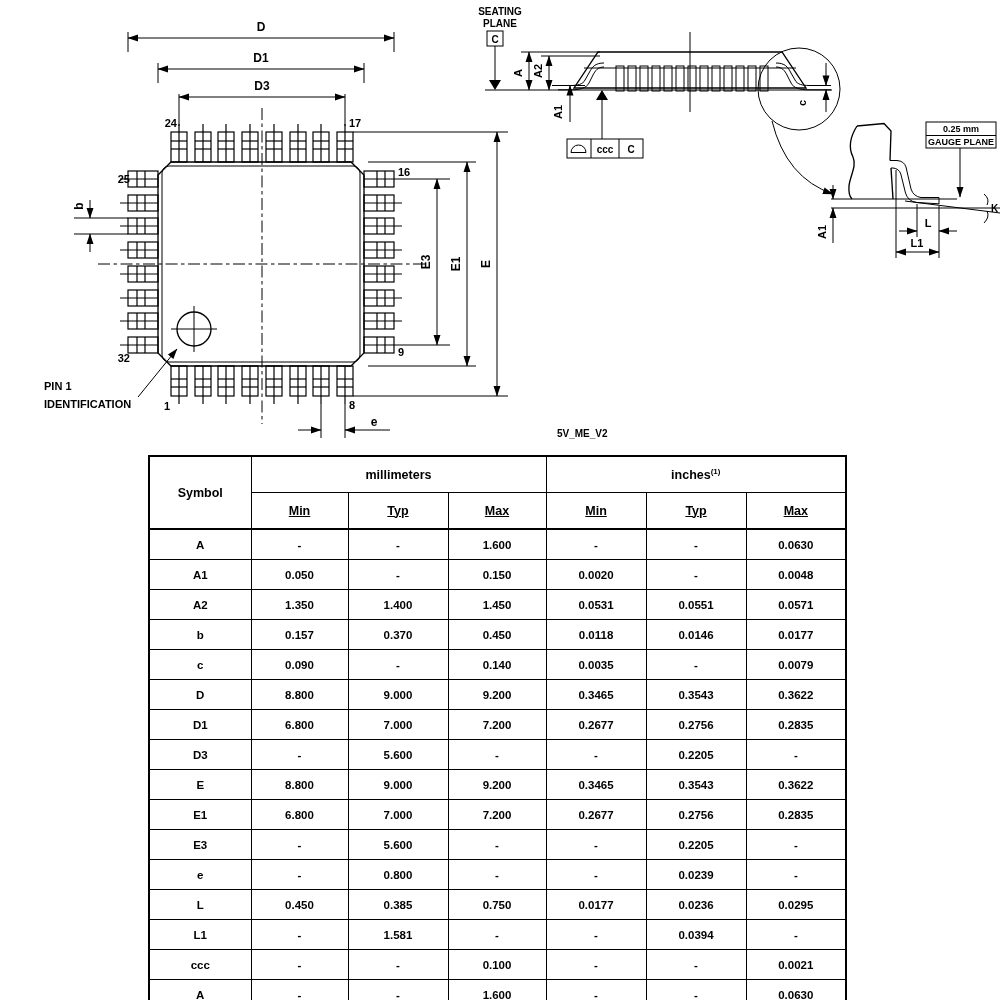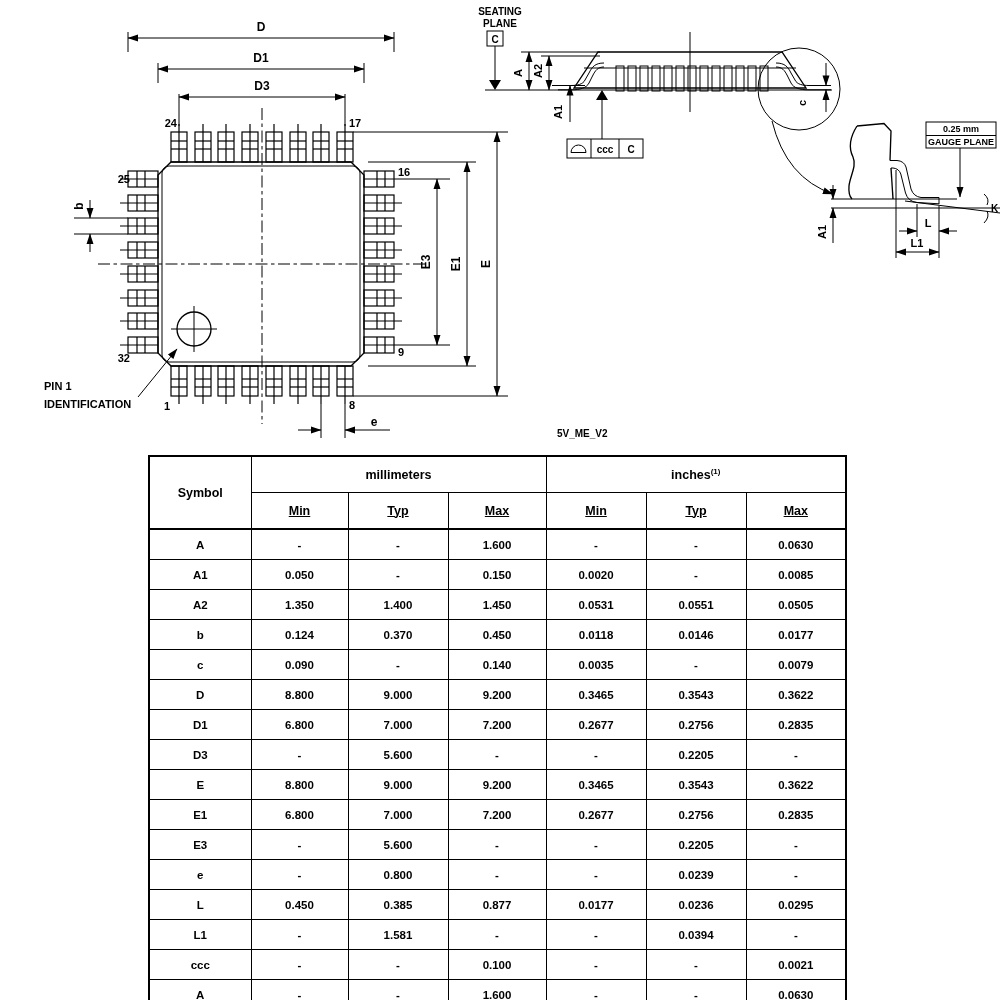--- a/index.html
+++ b/index.html
@@ -344,34 +344,34 @@
           <td>-</td>
           <td>0.0630</td>
         </tr>
         <tr>
           <td>A1</td>
           <td>0.050</td>
           <td>-</td>
           <td>0.150</td>
           <td>0.0020</td>
           <td>-</td>
-          <td>0.0085</td>
+          <td>0.0048</td>
         </tr>
         <tr>
           <td>A2</td>
           <td>1.350</td>
           <td>1.400</td>
           <td>1.450</td>
           <td>0.0531</td>
           <td>0.0551</td>
-          <td>0.0505</td>
+          <td>0.0571</td>
         </tr>
         <tr>
           <td>b</td>
-          <td>0.124</td>
+          <td>0.157</td>
           <td>0.370</td>
           <td>0.450</td>
           <td>0.0118</td>
           <td>0.0146</td>
           <td>0.0177</td>
         </tr>
         <tr>
           <td>c</td>
           <td>0.090</td>
           <td>-</td>
@@ -440,21 +440,21 @@
           <td>0.800</td>
           <td>-</td>
           <td>-</td>
           <td>0.0239</td>
           <td>-</td>
         </tr>
         <tr>
           <td>L</td>
           <td>0.450</td>
           <td>0.385</td>
-          <td>0.877</td>
+          <td>0.750</td>
           <td>0.0177</td>
           <td>0.0236</td>
           <td>0.0295</td>
         </tr>
         <tr>
           <td>L1</td>
           <td>-</td>
           <td>1.581</td>
           <td>-</td>
           <td>-</td>

